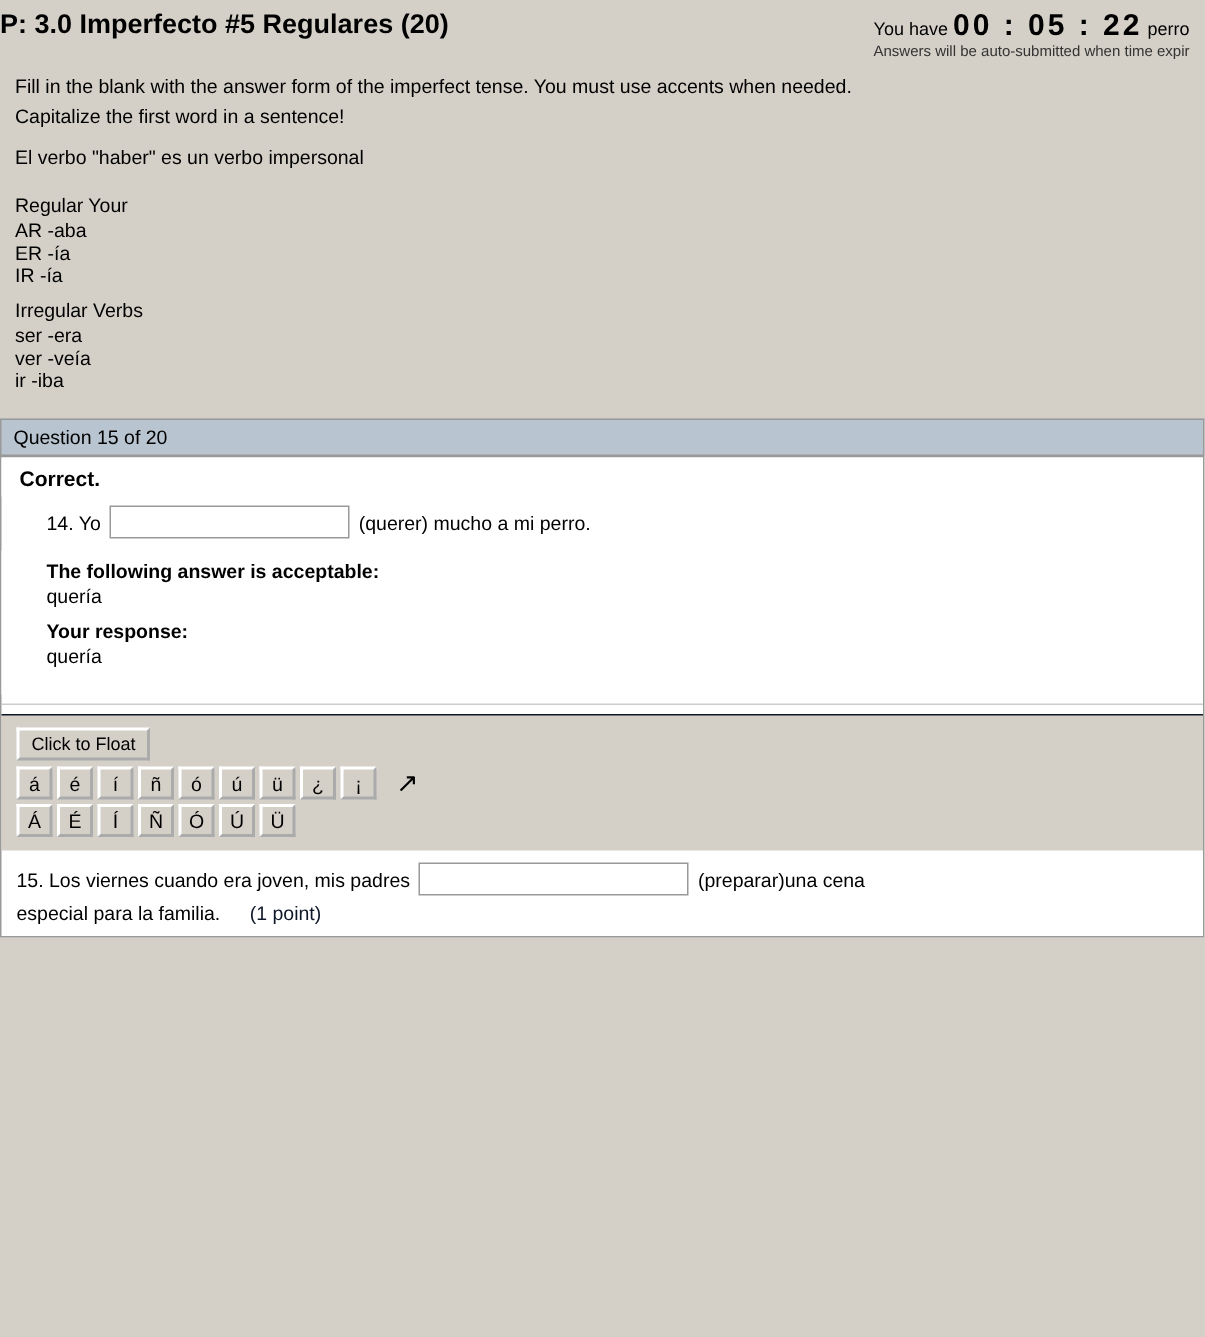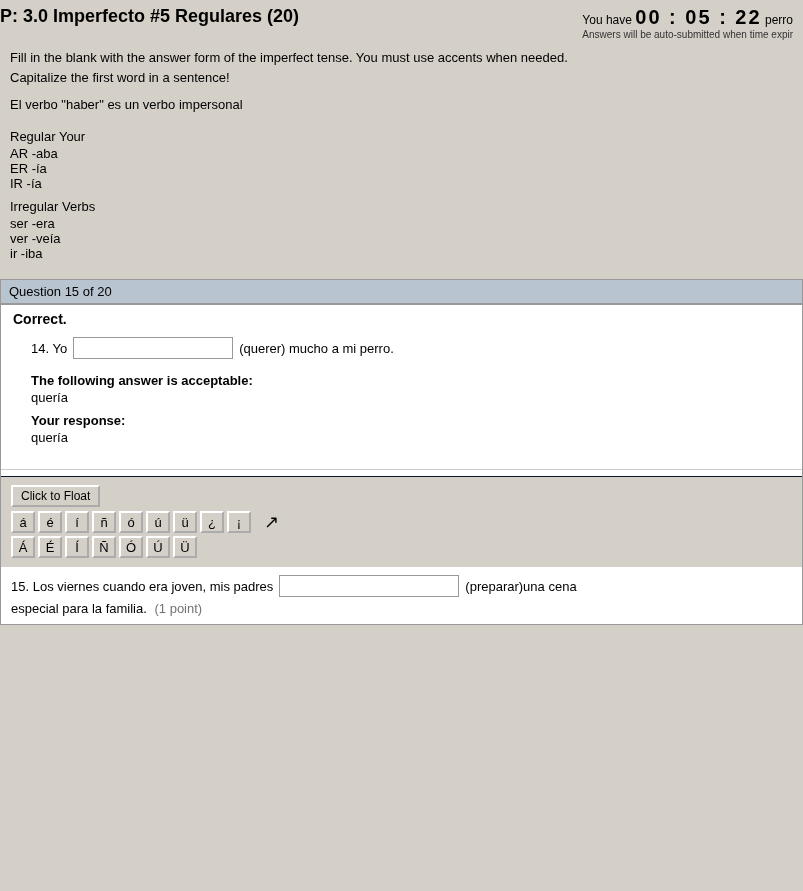--- a/index.html
+++ b/index.html
@@ -247,16 +247,16 @@
     </div>
   </div>
 
   <div class="question-15-row">
     <span>15. Los viernes cuando era joven, mis padres</span>
     <input class="answer-input-15" type="text" value="" style="">
     <span>(preparar)una cena</span>
   </div>
   <div style="padding: 0 10px 8px 10px;">
     <span>especial para la familia.</span>
-    <span style="color:#737373; margin-left:4px;">(1 point)</span>
+    <span style="color:#0f172a; margin-left:16px;">(1 point)</span>
   </div>
 
 </div>
 
 </body></html>

